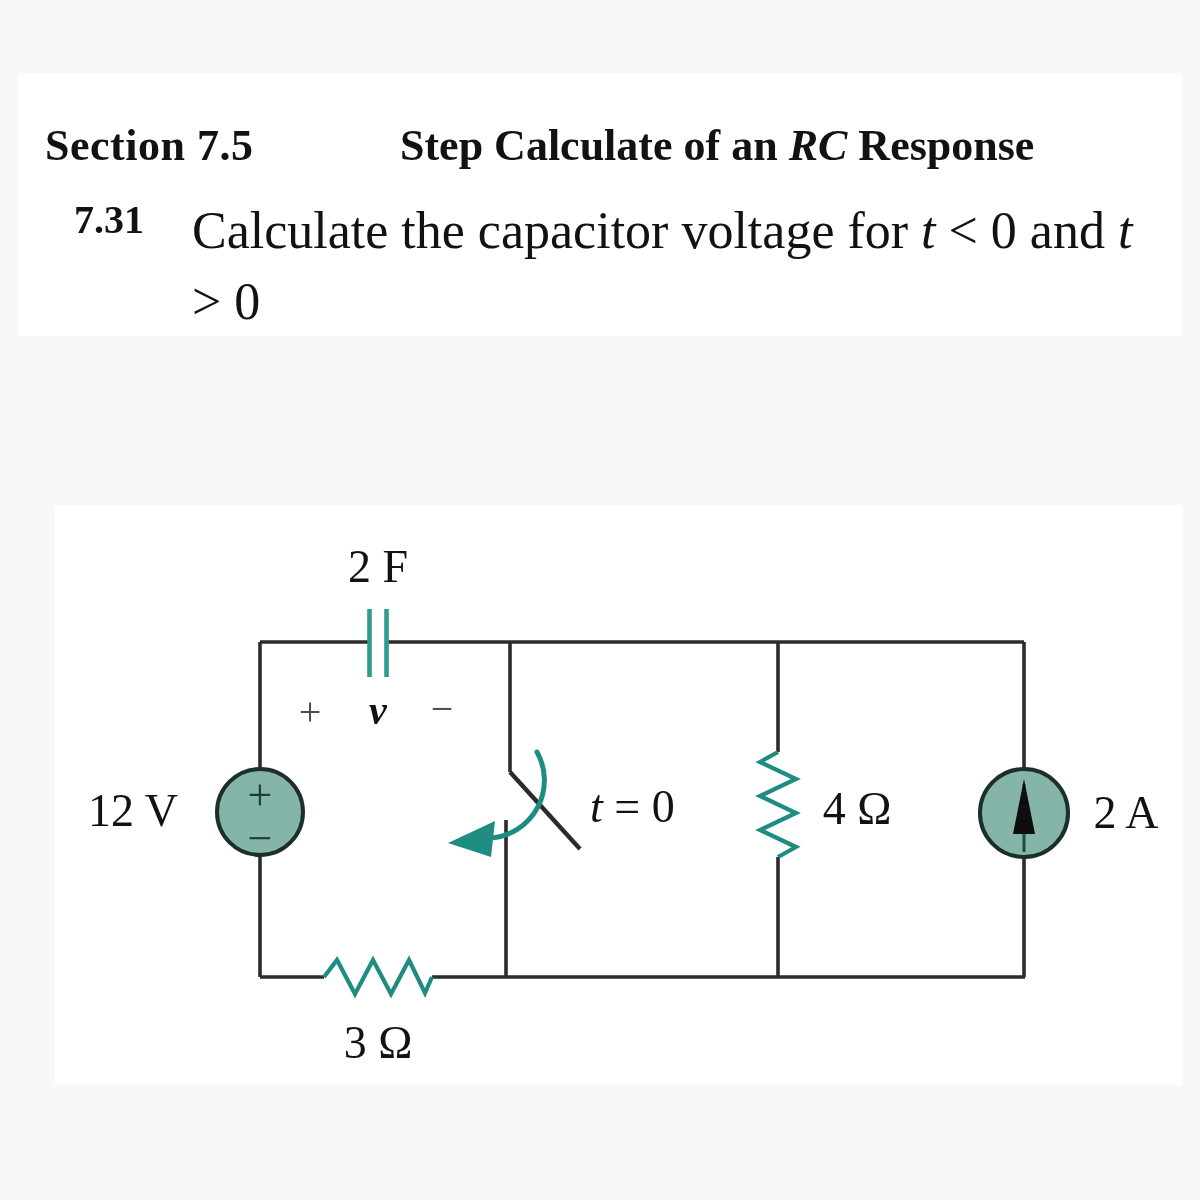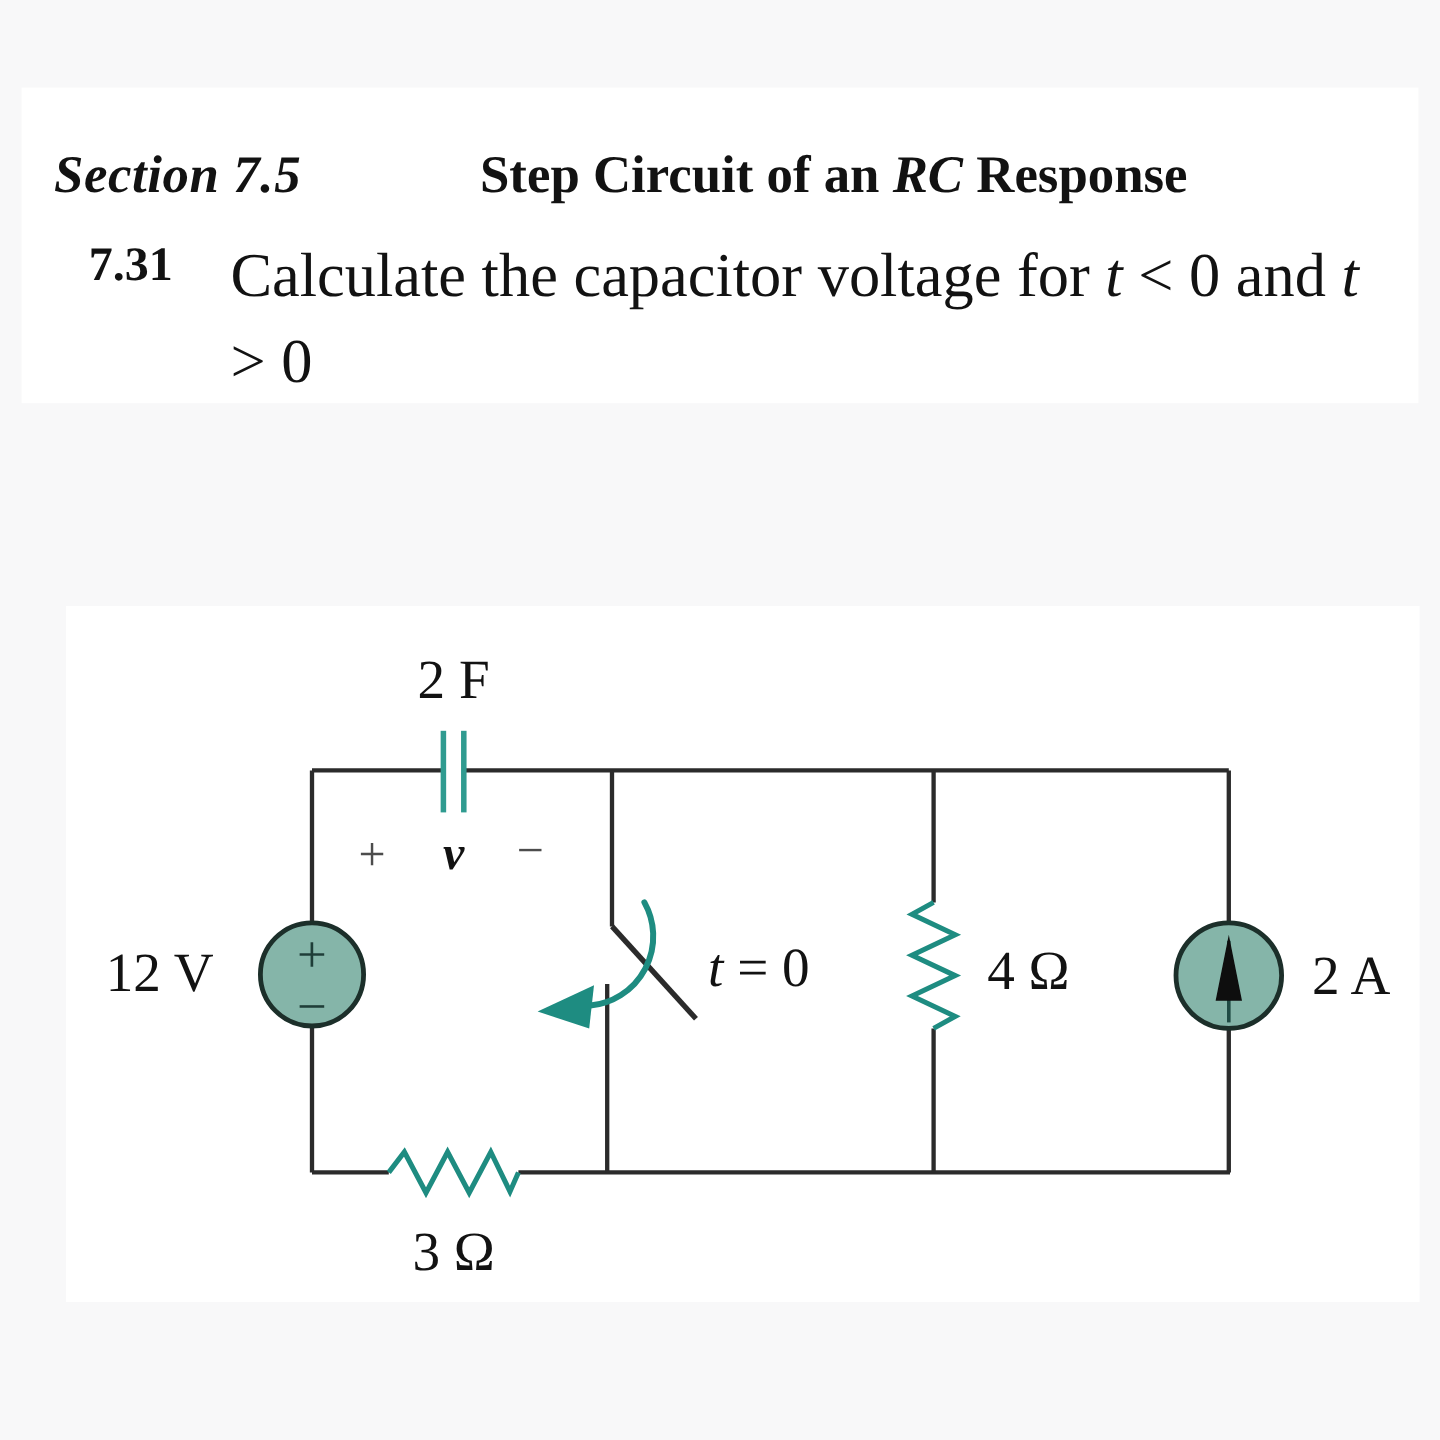--- a/index.html
+++ b/index.html
@@ -7,21 +7,21 @@
     position:relative;width:1200px;height:1200px;overflow:hidden;
     background:#f8f8f9;
     font-family:"Liberation Serif", serif;
     color:#121212;
   }
   .card{position:absolute;background:#ffffff;}
   .text-card{left:18px;top:73px;width:1164px;height:263px;}
   .circuit-card{left:55px;top:505px;width:1128px;height:580px;}
 
   .abs{position:absolute;white-space:nowrap;}
-  .section-label{left:45px;top:120px;font-size:44px;font-weight:bold;letter-spacing:.5px;font-style:italic;}
+  .section-label{left:45px;top:120px;font-size:44px;font-weight:bold;letter-spacing:.5px;}
   .section-title{left:400px;top:120px;font-size:44px;font-weight:bold;}
   .problem-number{left:45px;top:196px;font-size:40px;font-weight:bold;margin-left:29px;}
   .problem-text{left:192px;top:196px;width:950px;font-size:52px;line-height:1.36;white-space:normal;}
   .it{font-style:italic;}
 
   svg.circuit{position:absolute;left:0;top:0;}
   .wire{stroke:#2b2b2b;stroke-width:3.6;fill:none;}
   .blade{stroke:#2b2b2b;stroke-width:4.4;fill:none;}
   .zig{stroke:#1e8c81;stroke-width:4.2;fill:none;stroke-linejoin:miter;}
   .cap-plate{stroke:#2f9b90;stroke-width:4.6;fill:none;}
@@ -34,21 +34,21 @@
 </style>
 </head>
 <body>
 
 <div class="page">
 
   <div class="card text-card"></div>
   <div class="card circuit-card"></div>
 
   <div class="abs section-label">Section 7.5</div>
-  <div class="abs section-title"><span>Step Circuit of an </span><span class="it">RC</span><span> Response</span></div>
+  <div class="abs section-title"><span>Step Calculate of an </span><span class="it">RC</span><span> Response</span></div>
 
   <div class="abs problem-number">7.31</div>
   <div class="abs problem-text"><span>Calculate the capacitor voltage for </span><span class="it">t</span><span> &lt; 0 and </span><span class="it">t</span><span> &gt; 0</span><br></div>
 
   <svg class="circuit" width="1200" height="1200" viewBox="0 0 1200 1200">
 
     <g>
       <path class="wire" d="M260 642 H369"></path>
       <path class="wire" d="M387 642 H1024"></path>
       <path class="wire" d="M260 642 V770"></path>

